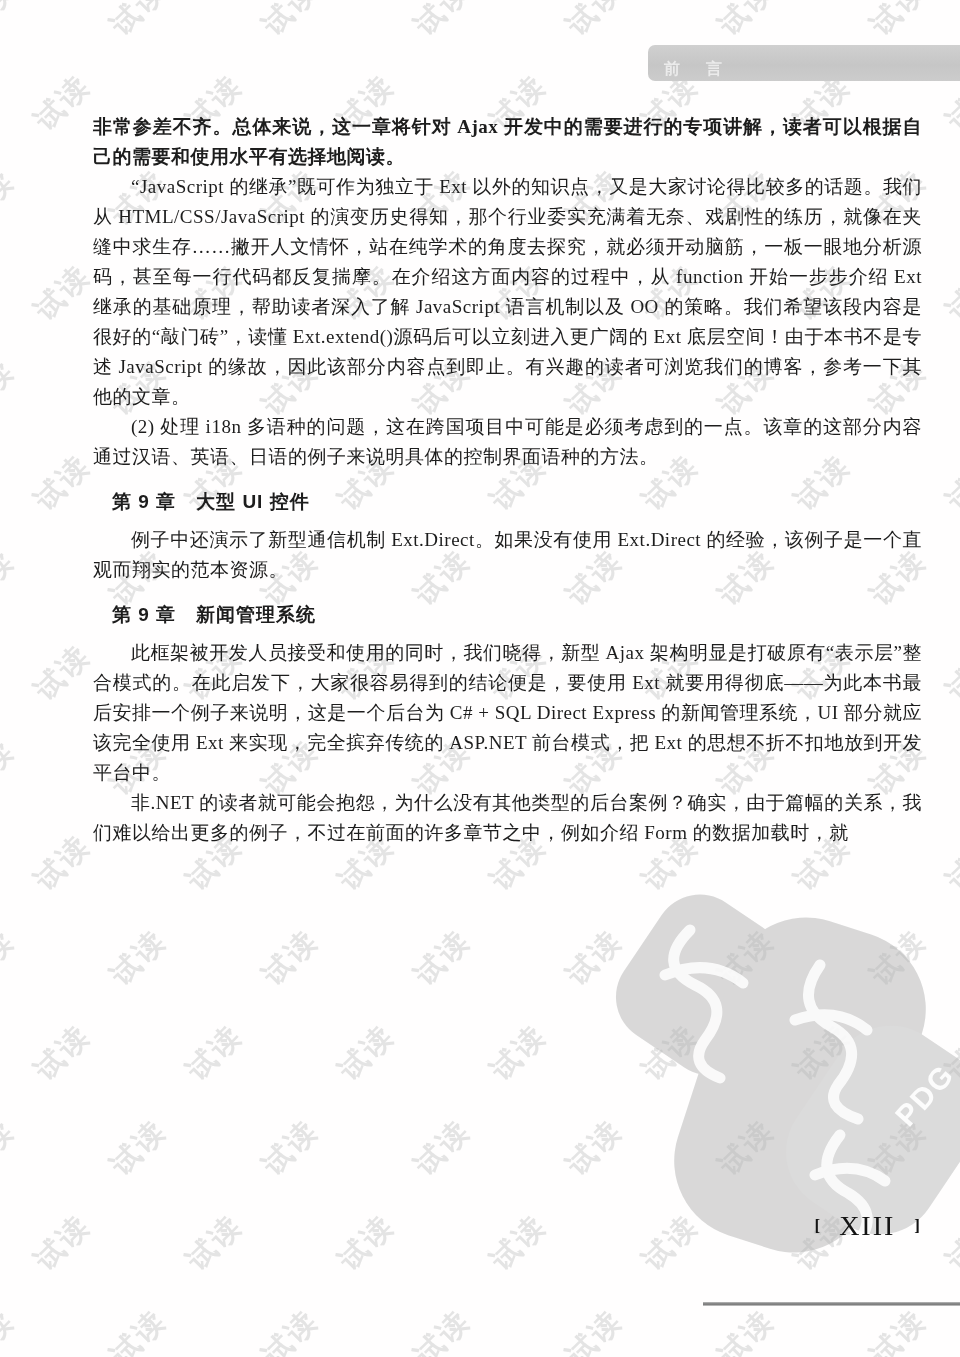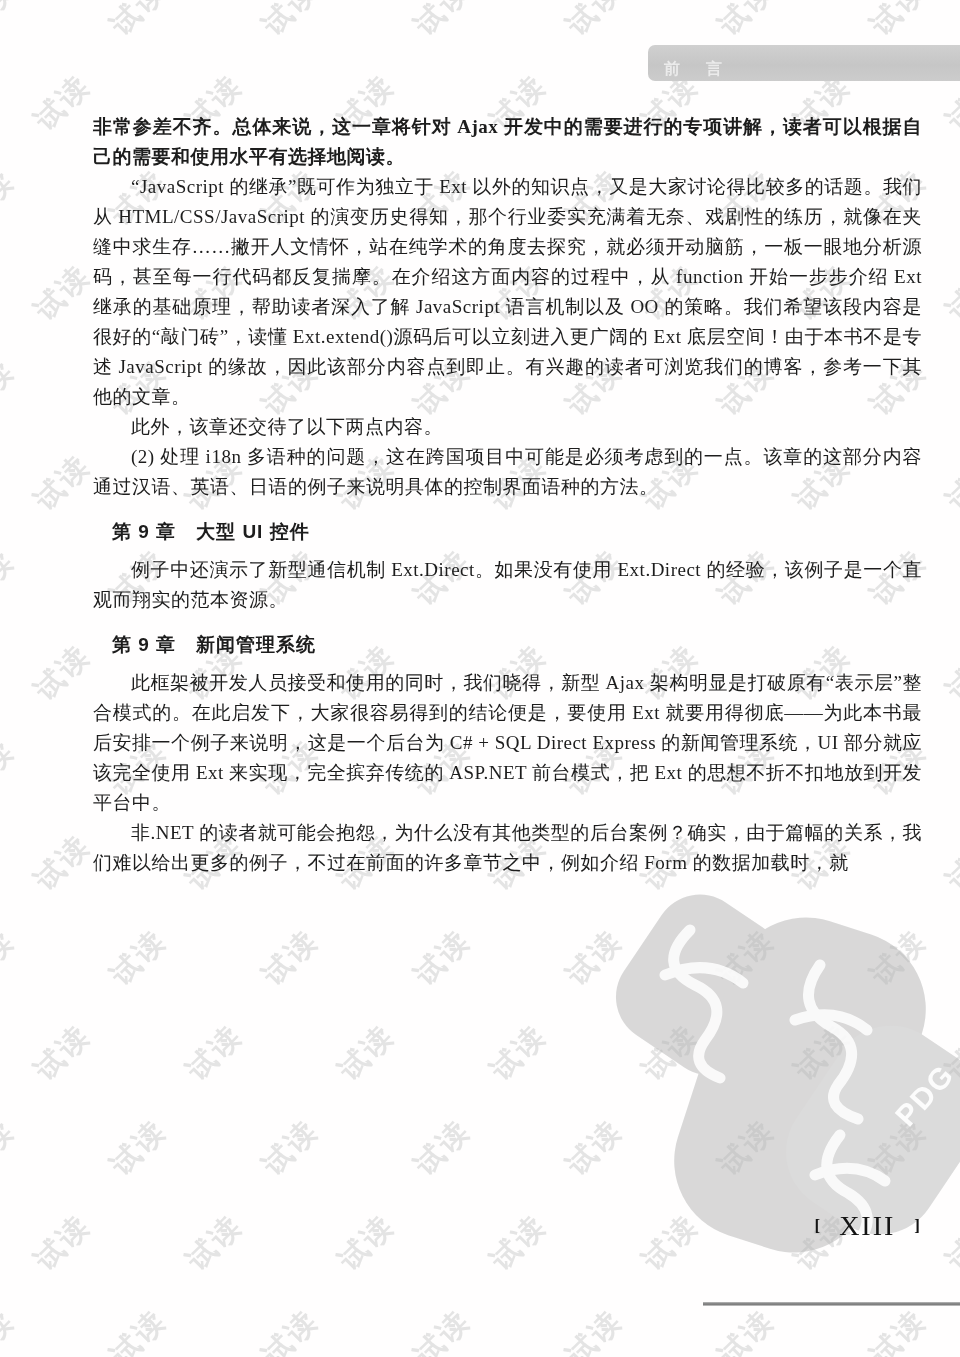--- a/index.html
+++ b/index.html
@@ -217,21 +217,20 @@
     <text x="335" y="260" fill="#ffffff" opacity="0.92" font-family="Liberation Sans, DejaVu Sans, sans-serif" font-size="30" font-weight="bold" letter-spacing="2" transform="rotate(-48 335 255)">PDG</text>
   </svg>
 
   <div class="header-bar">
     <span class="header-title">前言</span>
   </div>
 
   <div class="content">
       <p class="blk-p-cont">非常参差不齐。总体来说，这一章将针对 Ajax 开发中的需要进行的专项讲解，读者可以根据自己的需要和使用水平有选择地阅读。</p>
       <p class="blk-p">“JavaScript 的继承”既可作为独立于 Ext 以外的知识点，又是大家讨论得比较多的话题。我们从 HTML/CSS/JavaScript 的演变历史得知，那个行业委实充满着无奈、戏剧性的练历，就像在夹缝中求生存……撇开人文情怀，站在纯学术的角度去探究，就必须开动脑筋，一板一眼地分析源码，甚至每一行代码都反复揣摩。在介绍这方面内容的过程中，从 function 开始一步步介绍 Ext 继承的基础原理，帮助读者深入了解 JavaScript 语言机制以及 OO 的策略。我们希望该段内容是很好的“敲门砖”，读懂 Ext.extend()源码后可以立刻进入更广阔的 Ext 底层空间！由于本书不是专述 JavaScript 的缘故，因此该部分内容点到即止。有兴趣的读者可浏览我们的博客，参考一下其他的文章。</p>
-      <p class="blk-p">此外，该章还交待了以下两点内容。</p>
       <p class="blk-p">(2) 处理 i18n 多语种的问题，这在跨国项目中可能是必须考虑到的一点。该章的这部分内容通过汉语、英语、日语的例子来说明具体的控制界面语种的方法。</p>
       <h3 class="blk-h">第 9 章　大型 UI 控件</h3>
       <p class="blk-p">例子中还演示了新型通信机制 Ext.Direct。如果没有使用 Ext.Direct 的经验，该例子是一个直观而翔实的范本资源。</p>
       <h3 class="blk-h">第 9 章　新闻管理系统</h3>
       <p class="blk-p">此框架被开发人员接受和使用的同时，我们晓得，新型 Ajax 架构明显是打破原有“表示层”整合模式的。在此启发下，大家很容易得到的结论便是，要使用 Ext 就要用得彻底——为此本书最后安排一个例子来说明，这是一个后台为 C# + SQL Direct Express 的新闻管理系统，UI 部分就应该完全使用 Ext 来实现，完全摈弃传统的 ASP.NET 前台模式，把 Ext 的思想不折不扣地放到开发平台中。</p>
       <p class="blk-p">非.NET 的读者就可能会抱怨，为什么没有其他类型的后台案例？确实，由于篇幅的关系，我们难以给出更多的例子，不过在前面的许多章节之中，例如介绍 Form 的数据加载时，就</p>
     </div>
 
   <div class="page-num"><span class="bracket">[</span><span class="num">XIII</span><span class="bracket">]</span></div>
 

